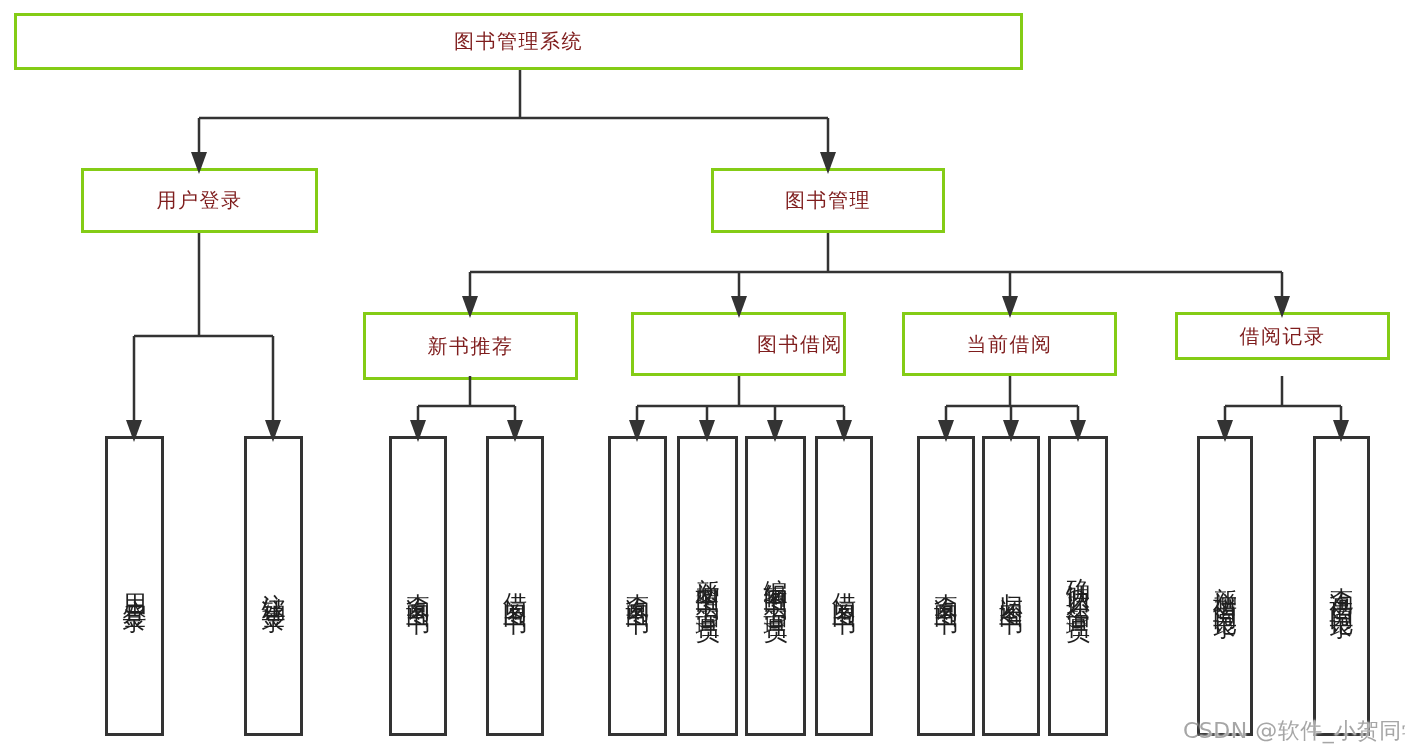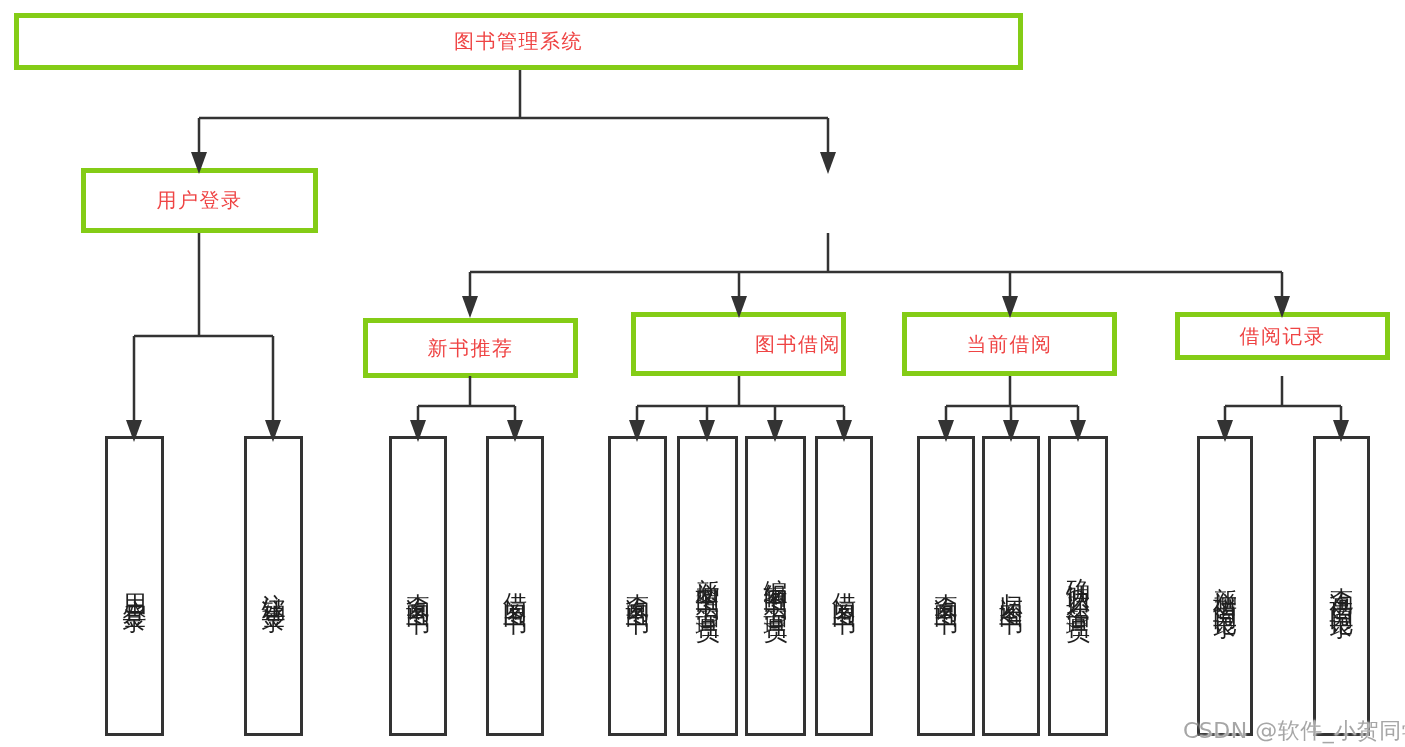--- a/index.html
+++ b/index.html
@@ -28,26 +28,26 @@
     stroke-width: 2.5;
   }
   .edges polygon {
     fill: #333333;
     stroke: none;
   }
   .hbox {
     position: absolute;
     box-sizing: border-box;
     background: #ffffff;
-    border: 5px solid #84cc16;
+    border: 3px solid #84cc16;
     display: flex;
     align-items: center;
     justify-content: center;
     z-index: 2;
-    color: #ef4444;
+    color: #7f1d1d;
     font-size: 20px;
     letter-spacing: 1.5px;
     white-space: nowrap;
   }
   .vbox {
     position: absolute;
     box-sizing: border-box;
     background: #ffffff;
     border: 3px solid #333333;
     display: flex;
@@ -63,21 +63,21 @@
     text-orientation: mixed;
     font-size: 24px;
     line-height: 1;
     letter-spacing: 6px;
     color: #1f1f1f;
   }
   
   .n-root            { left: 14px;   top: 13px;  width: 1009px; height: 57px; }
   .n-user-login      { left: 81px;   top: 168px; width: 237px;  height: 65px; }
   .n-book-mgmt       { left: 711px;  top: 168px; width: 234px;  height: 65px; }
-  .n-new-books       { left: 363px;  top: 312px; width: 215px;  height: 60px; margin-top: 6px; }
+  .n-new-books       { left: 363px;  top: 312px; width: 215px;  height: 68px; }
   .n-book-borrow     { left: 631px;  top: 312px; width: 215px;  height: 64px; justify-content: flex-end; }
   .n-current-borrow  { left: 902px;  top: 312px; width: 215px;  height: 64px; }
   .n-borrow-records  { left: 1175px; top: 312px; width: 215px;  height: 48px; }
   
   .v-login        { left: 105px;  width: 59px; }
   .v-logout       { left: 244px;  width: 59px; }
   .v-nb-query     { left: 389px;  width: 58px; }
   .v-nb-borrow    { left: 486px;  width: 58px; }
   .v-bb-query     { left: 608px;  width: 59px; }
   .v-bb-add       { left: 677px;  width: 61px; }
@@ -148,20 +148,23 @@
     </g>
   </svg>
 
   <div class="hbox n-root">
     <span>图书管理系统</span>
   </div>
 
   <div class="hbox n-user-login">
     <span>用户登录</span>
   </div>
+  <div class="hbox n-book-mgmt">
+    <span>图书管理</span>
+  </div>
 
   <div class="hbox n-new-books">
     <span>新书推荐</span>
   </div>
   <div class="hbox n-book-borrow">
     <span>图书借阅</span>
   </div>
   <div class="hbox n-current-borrow">
     <span>当前借阅</span>
   </div>

